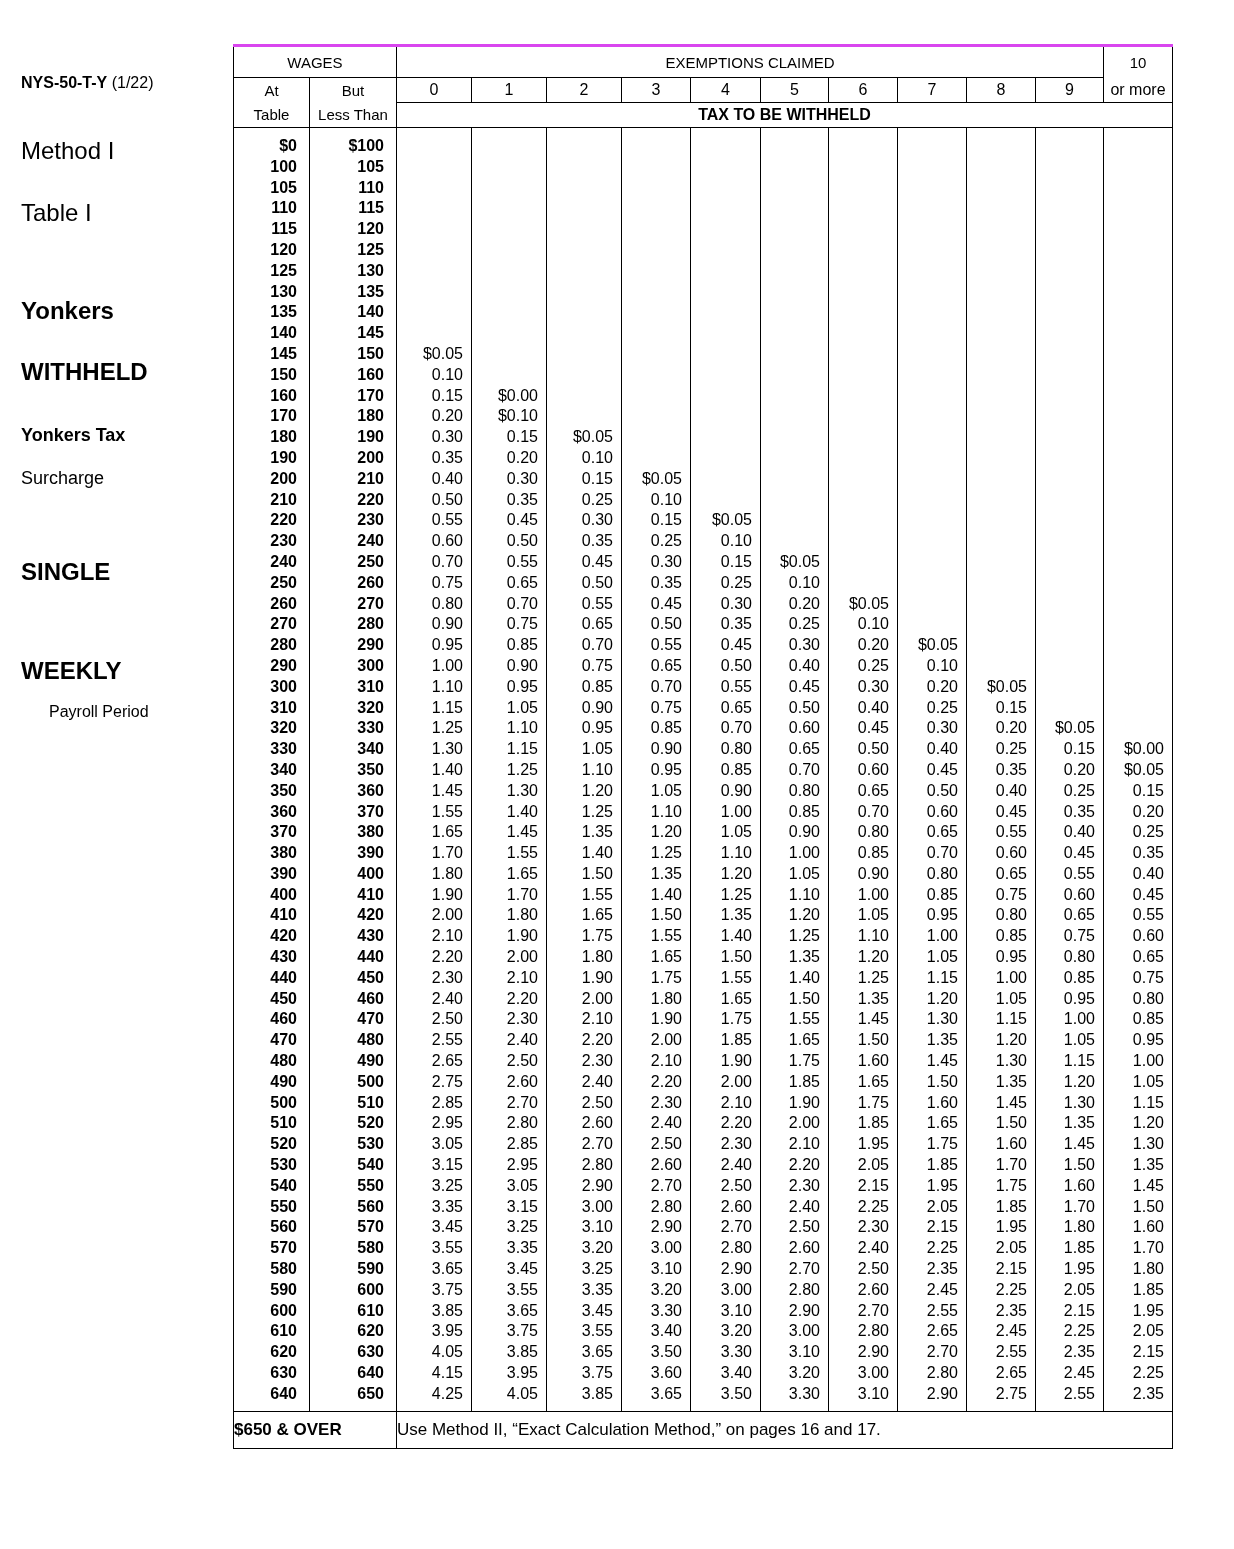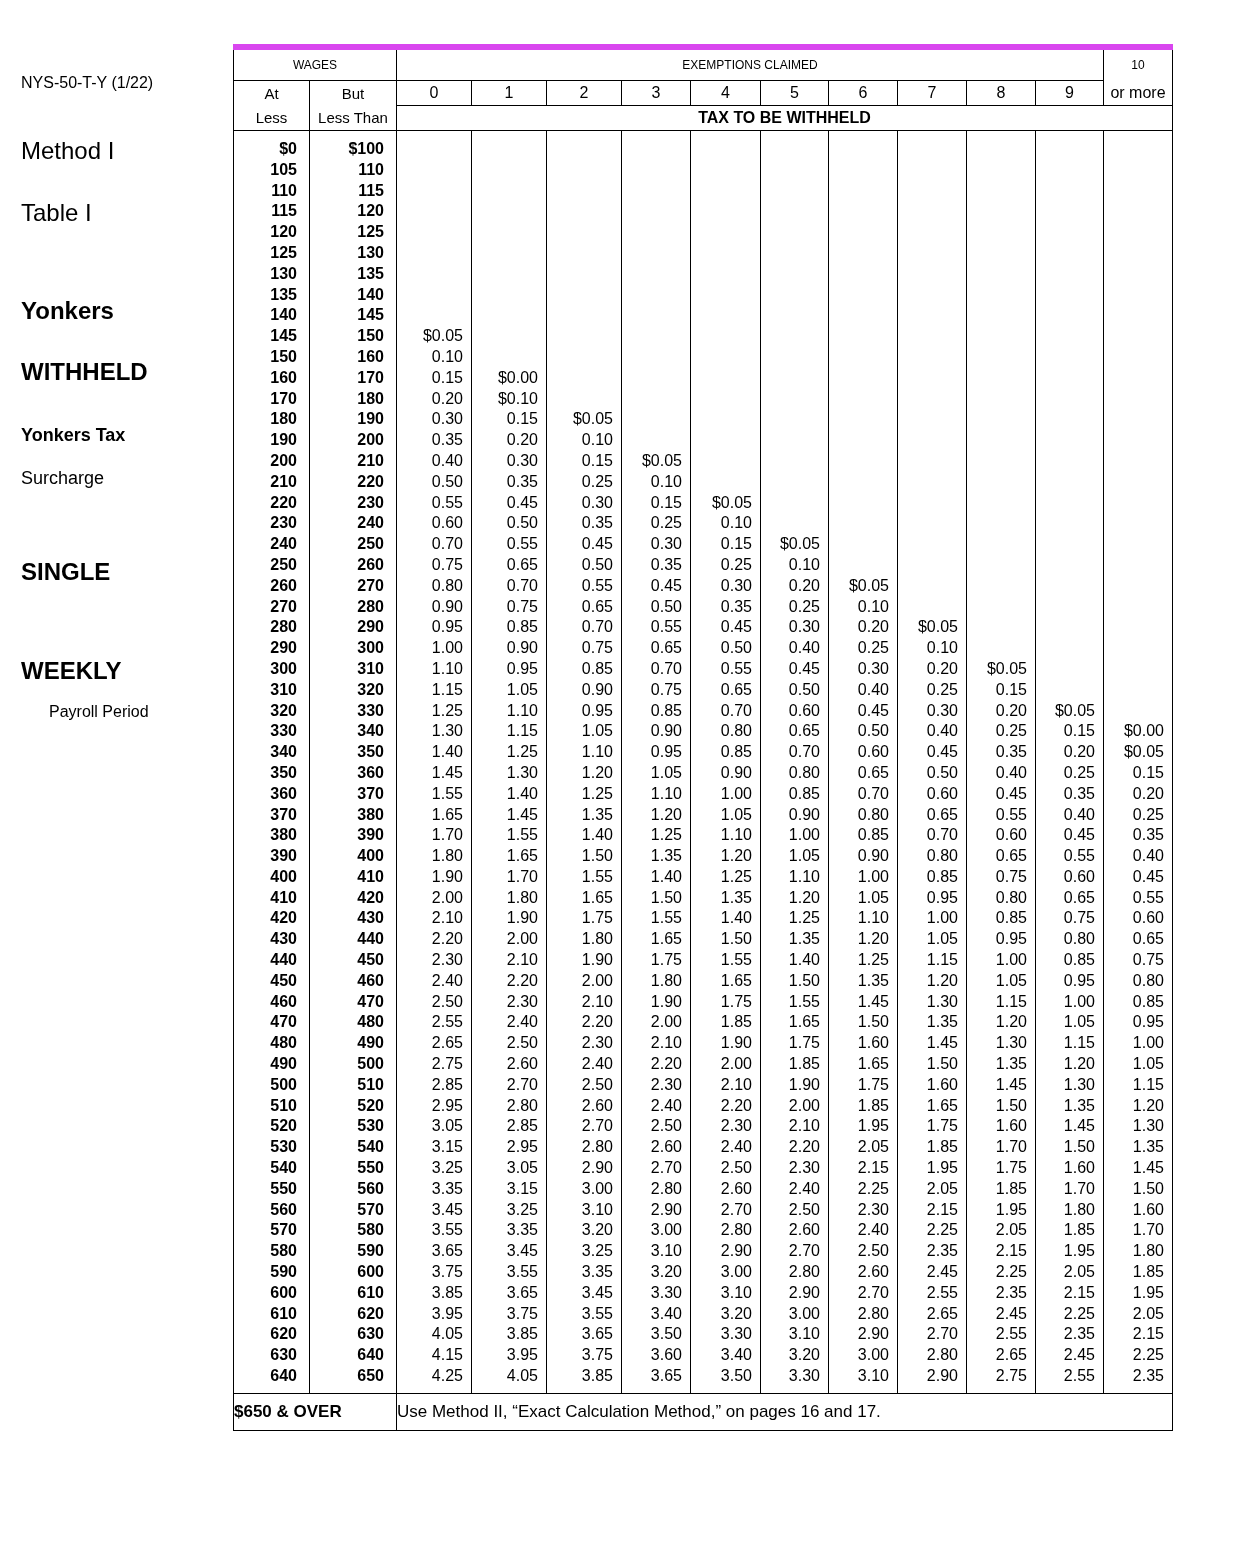--- a/index.html
+++ b/index.html
@@ -1,33 +1,33 @@
 <!DOCTYPE html>
 <html><head>
 <meta charset="utf-8">
 <style>
   html, body { margin:0; padding:0; background:#ffffff; }
   body { width:1234px; height:1549px; position:relative; font-family:"Liberation Sans", sans-serif; color:#000; }
   .side { position:absolute; left:21px; }
   .form-id { top:74px; font-size:16px; }
-  .form-id b { font-weight:normal; }
+  .form-id b { font-weight:bold; }
   .method { top:137px; font-size:24px; }
   .tablelbl { top:199px; font-size:24px; }
   .yonkers { top:297px; font-size:24px; font-weight:bold; }
   .resident { top:358px; font-size:24px; font-weight:bold; }
   .income { top:425px; font-size:18px; font-weight:bold; }
   .surcharge { top:468px; font-size:18px; font-weight:normal; }
   .single { top:558px; font-size:24px; font-weight:bold; }
   .weekly { top:657px; font-size:24px; font-weight:bold; }
   .payroll { top:703px; font-size:16px;margin-left:28px; }
 
   table.tax { position:absolute; left:233px; top:44px; border-collapse:collapse; }
   table.tax td, table.tax th { border-left:1px solid #000; border-right:1px solid #000; padding:0; }
   table.tax th { font-weight:normal; }
-  .h1 th { height:30px; border-top:6px solid #d946ef; border-bottom:1px solid #000; font-size:12px; font-weight:bold; }
+  .h1 th { height:30px; border-top:3px solid #d946ef; border-bottom:1px solid #000; font-size:15px; font-weight:bold; }
   .h2 th { height:24px; font-size:15px; }
   .h2 th.num { border-bottom:1px solid #000; font-size:16px; }
   .h3 th { height:24px; font-size:15px; border-bottom:1px solid #000; }
   .h3 th.twh { font-weight:bold; font-size:16px; border-bottom:1px solid #000;margin-left:27px; }
   .c-al { width:75px; } .c-bl { width:86px; }
   .c0 { width:74px; } .c1 { width:74px; } .c2 { width:74px; } .c3 { width:68px; } .c4 { width:69px; }
   .c5 { width:67px; } .c6 { width:68px; } .c7 { width:68px; } .c8 { width:68px; } .c9 { width:67px; } .c10 { width:68px; }
   tbody.data td { height:20.8px; font-size:16px; line-height:20.8px; text-align:right; padding-right:8px; }
   tbody.data td.w { font-weight:bold; padding-right:12px; }
   tbody.data tr.first td { padding-top:8px; }
@@ -65,29 +65,44 @@
       <th class="num c3">3</th>
       <th class="num c4">4</th>
       <th class="num c5">5</th>
       <th class="num c6">6</th>
       <th class="num c7">7</th>
       <th class="num c8">8</th>
       <th class="num c9">9</th>
       <th class="num c10">or more</th>
     </tr>
     <tr class="h3">
-      <th>Less</th>
+      <th>Table</th>
       <th>Less Than</th>
       <th class="twh" colspan="11">TAX TO BE WITHHELD</th>
     </tr>
   </thead>
   <tbody class="data" id="tbody">
       <tr class="first">
         <td class="w">$0</td>
         <td class="w">$100</td>
+        <td></td>
+        <td></td>
+        <td></td>
+        <td></td>
+        <td></td>
+        <td></td>
+        <td></td>
+        <td></td>
+        <td></td>
+        <td></td>
+        <td></td>
+      </tr>
+      <tr>
+        <td class="w">100</td>
+        <td class="w">105</td>
         <td></td>
         <td></td>
         <td></td>
         <td></td>
         <td></td>
         <td></td>
         <td></td>
         <td></td>
         <td></td>
         <td></td>

